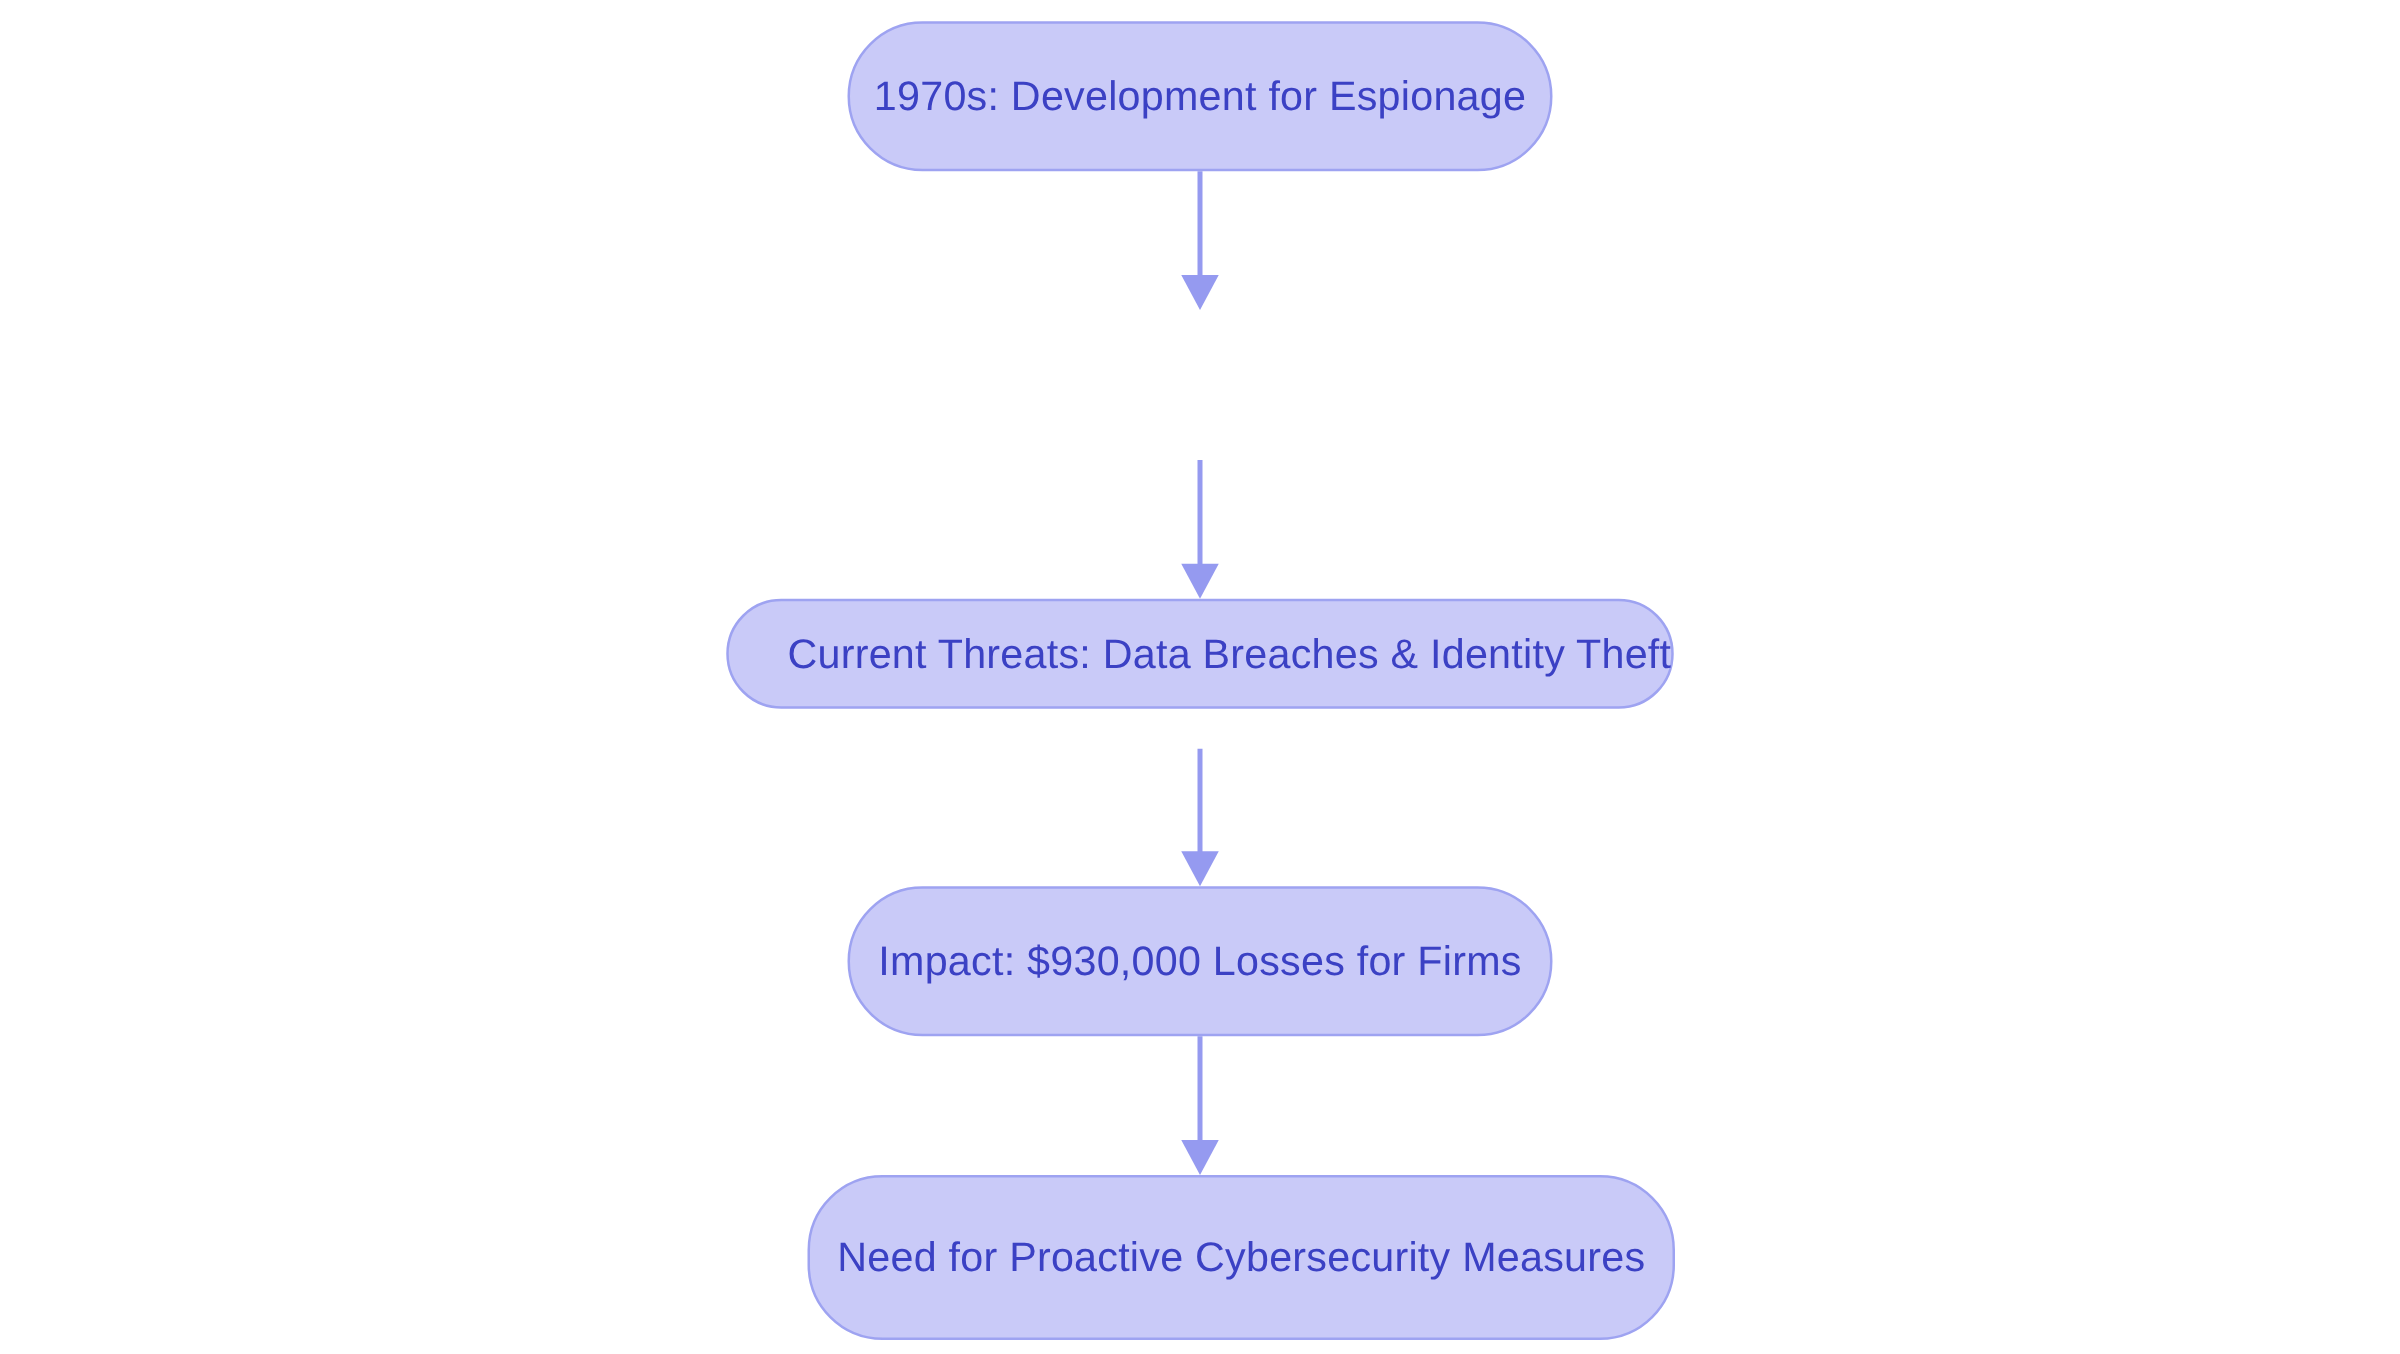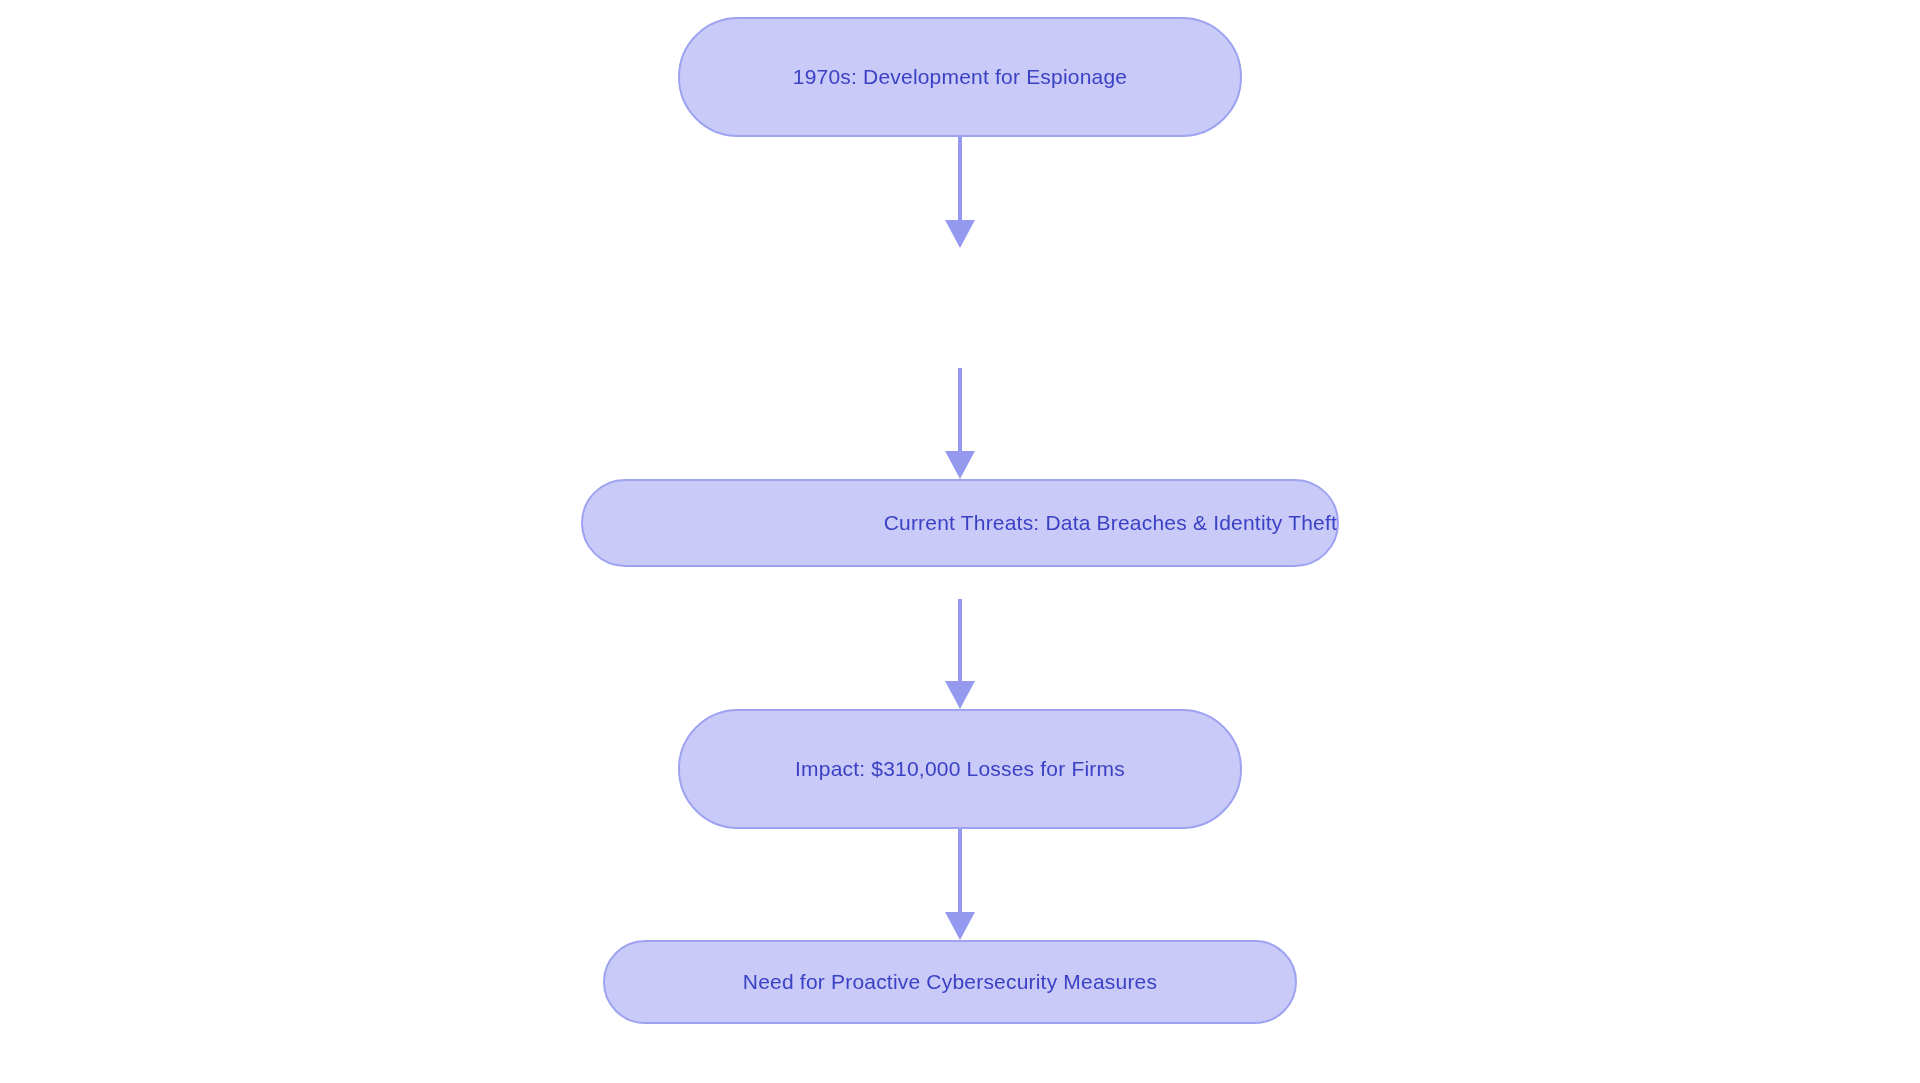--- a/index.html
+++ b/index.html
@@ -27,31 +27,31 @@
     position: absolute;
     display: flex;
     align-items: center;
     justify-content: center;
     background: var(--node-fill);
     border: 2px solid var(--node-border);
     border-radius: 60px;
   }
   .node-label {
     color: var(--node-text);
-    font-size: 21px;
+    font-size: 33px;
     font-weight: 400;
     letter-spacing: 0.2px;
     white-space: nowrap;
     text-align: center;
   }
   .n1 { left: 678px; top: 17px;  width: 564px; height: 120px; }
   .n2 { left: 678px; top: 248px; width: 564px; height: 120px; }
   .n3 { left: 581px; top: 479px; width: 758px; height: 88px; justify-content: flex-end; }
   .n4 { left: 678px; top: 709px; width: 564px; height: 120px; }
-  .n5 { left: 603px; top: 940px; width: 694px; height: 84px; }
+  .n5 { left: 646px; top: 940px; width: 694px; height: 132px; }
 
   .edge {
     position: absolute;
     left: 945px;
     width: 30px;
   }
   .e1 { top: 137px; height: 111px; }
   .e2 { top: 368px; height: 111px; }
   .e3 { top: 599px; height: 110px; }
   .e4 { top: 829px; height: 111px; }
@@ -97,21 +97,21 @@
   <div class="node n3">
     <span class="node-label">Current Threats: Data Breaches &amp; Identity Theft</span>
   </div>
 
   <div class="edge e3">
     <div class="stem"></div>
     <div class="head"></div>
   </div>
 
   <div class="node n4">
-    <span class="node-label">Impact: $310,000 Losses for Firms</span>
+    <span class="node-label">Impact: $930,000 Losses for Firms</span>
   </div>
 
   <div class="edge e4">
     <div class="stem"></div>
     <div class="head"></div>
   </div>
 
   <div class="node n5">
     <span class="node-label">Need for Proactive Cybersecurity Measures</span>
   </div>

